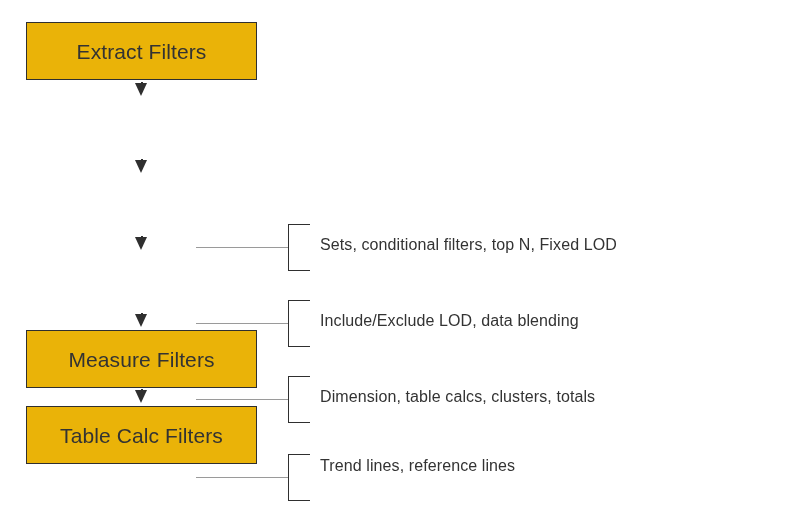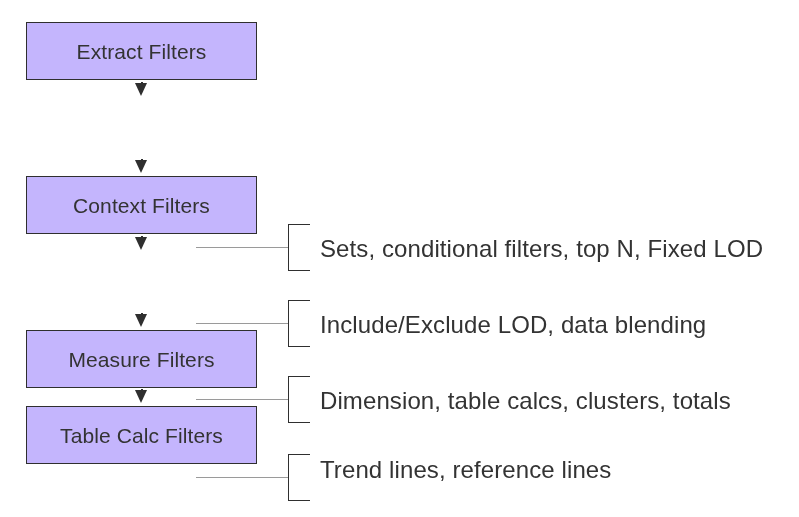--- a/index.html
+++ b/index.html
@@ -24,21 +24,21 @@
   }
 
   
   .flow-box {
     position: absolute;
     left: 26px;
     width: 231px;
     height: 58px;
     box-sizing: border-box;
     border: 1.6px solid #2f2f2f;
-    background: #c4b5fd;
+    background: #eab308;
     display: flex;
     align-items: center;
     justify-content: center;
   }
   .flow-box-label {
     font-size: 21px;
     line-height: 1;
     color: #333333;
     letter-spacing: 0.1px;
     white-space: nowrap;
@@ -88,36 +88,33 @@
     width: 22px;
     height: 47px;
     box-sizing: border-box;
     border: 1.6px solid #2f2f2f;
     border-right: none;
     background: transparent;
   }
   .annot-text {
     position: absolute;
     left: 124px;
-    font-size: 24px;
+    font-size: 16px;
     line-height: 1;
     color: #333333;
     letter-spacing: 0.1px;
     white-space: nowrap;
   }
 </style>
 </head>
 <body>
 
 <div id="diagram">
     <div class="flow-box" style="top: 22px;">
       <span class="flow-box-label">Extract Filters</span>
-    </div>
-    <div class="flow-box" style="top: 176px;">
-      <span class="flow-box-label">Context Filters</span>
     </div>
     <div class="flow-box" style="top: 406px;">
       <span class="flow-box-label">Table Calc Filters</span>
     </div>
     <div class="flow-box" style="top: 330px;">
       <span class="flow-box-label">Measure Filters</span>
     </div>
     <div class="flow-arrow" style="top: 82px;">
       <div class="stem"></div>
       <div class="head"></div>

